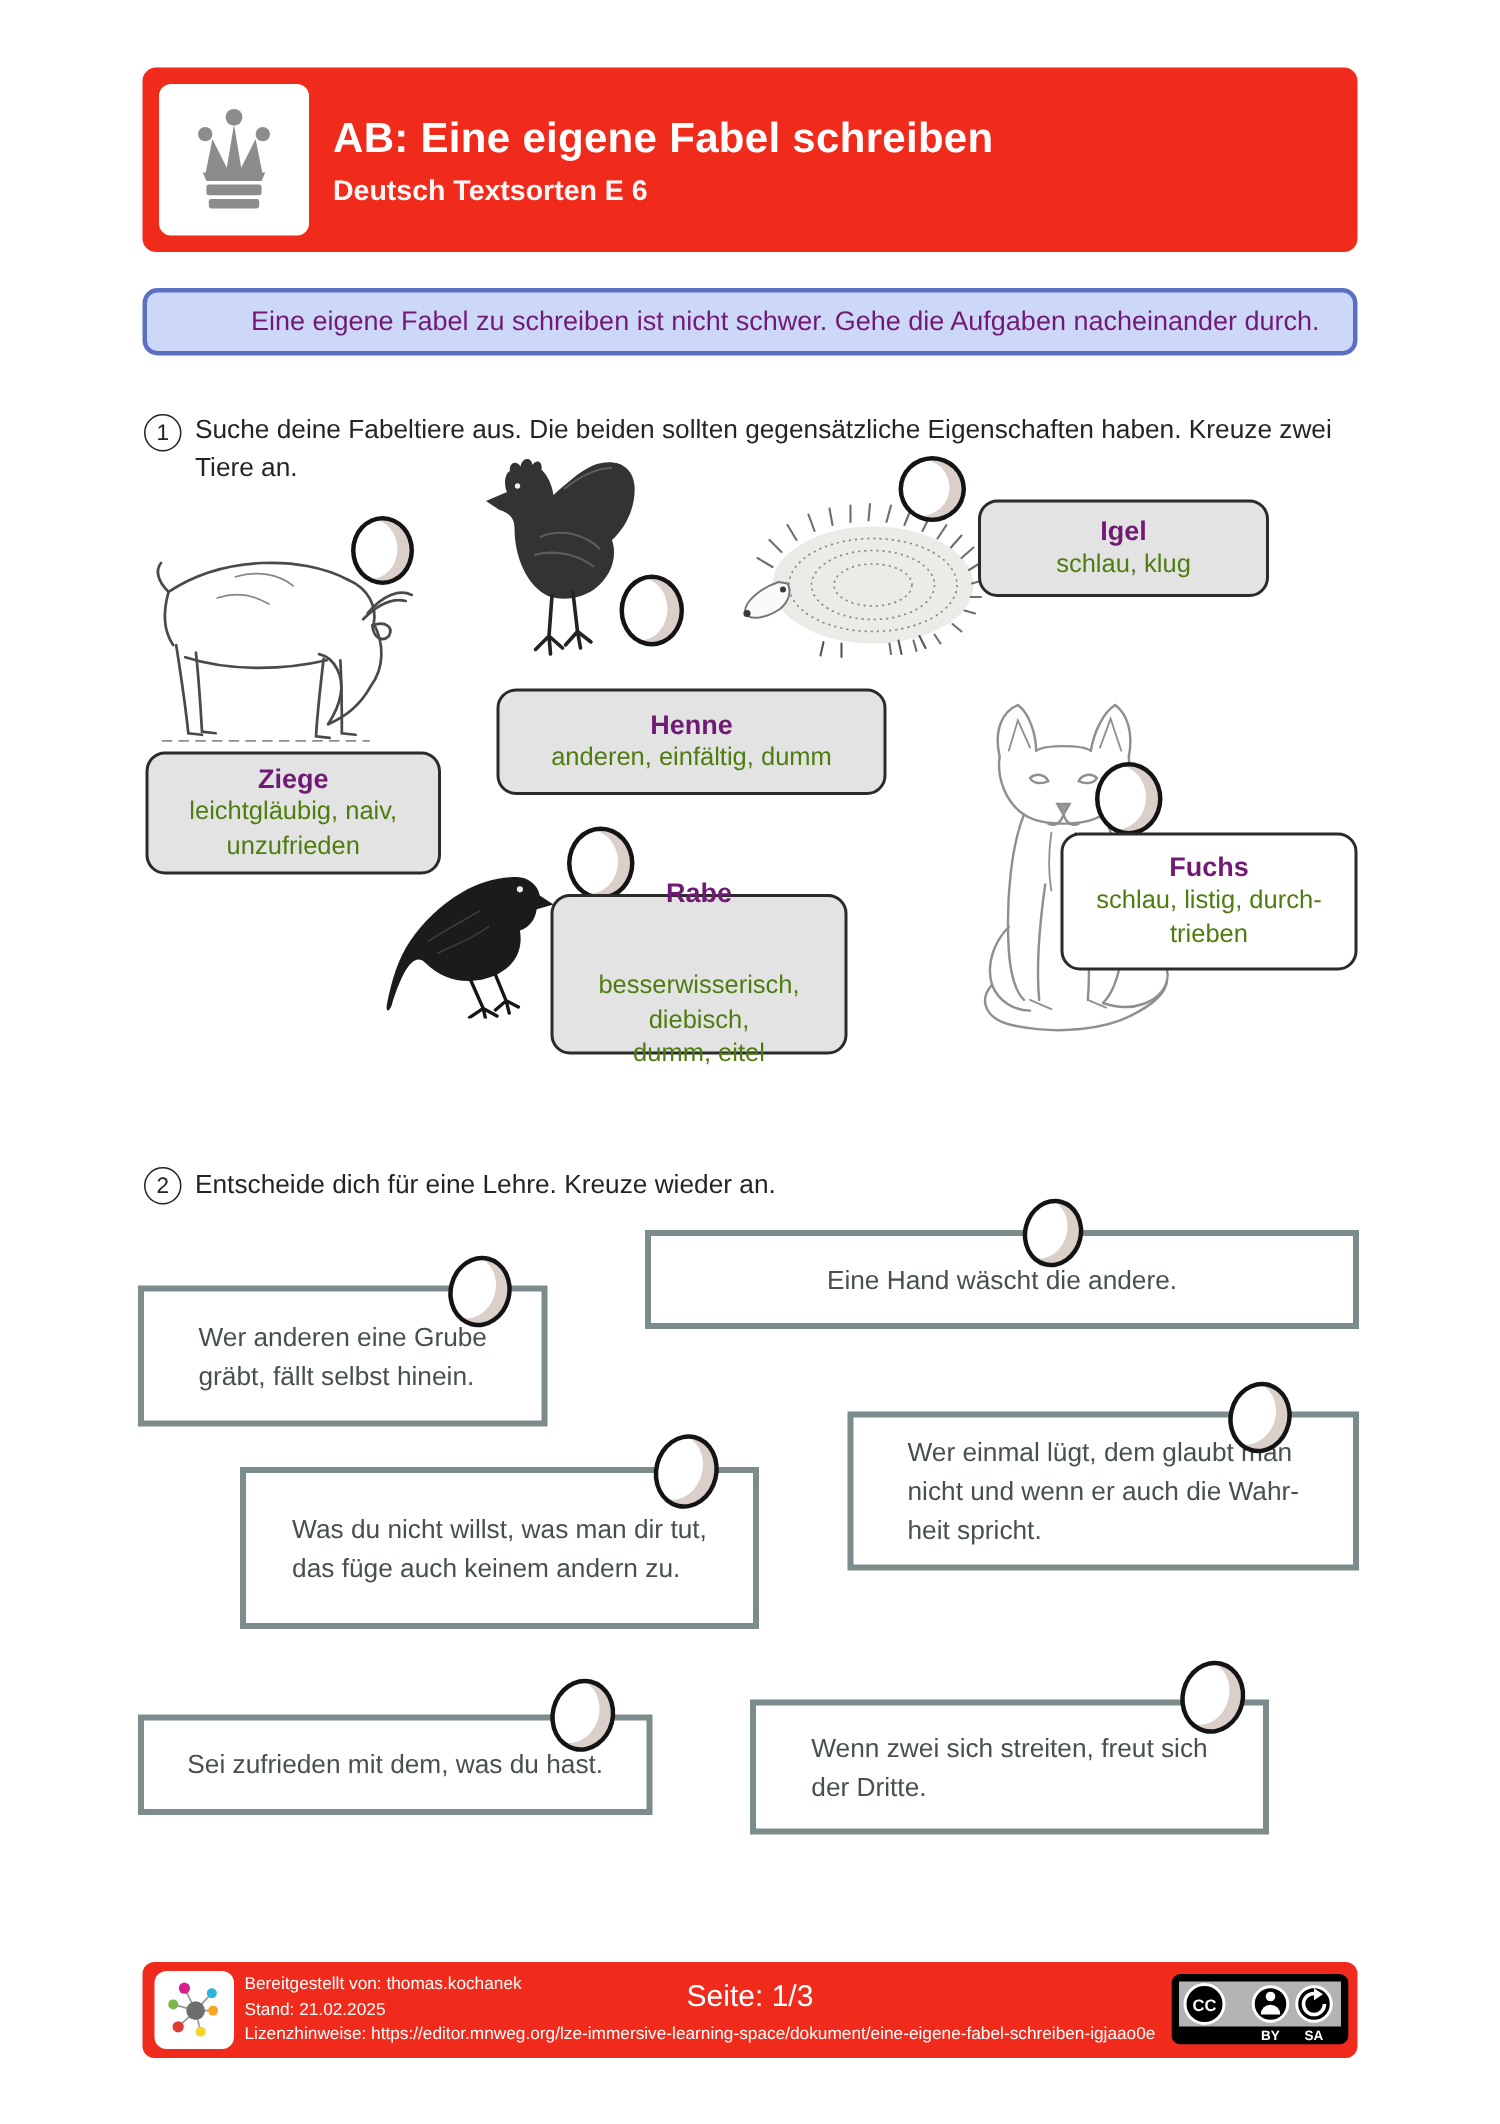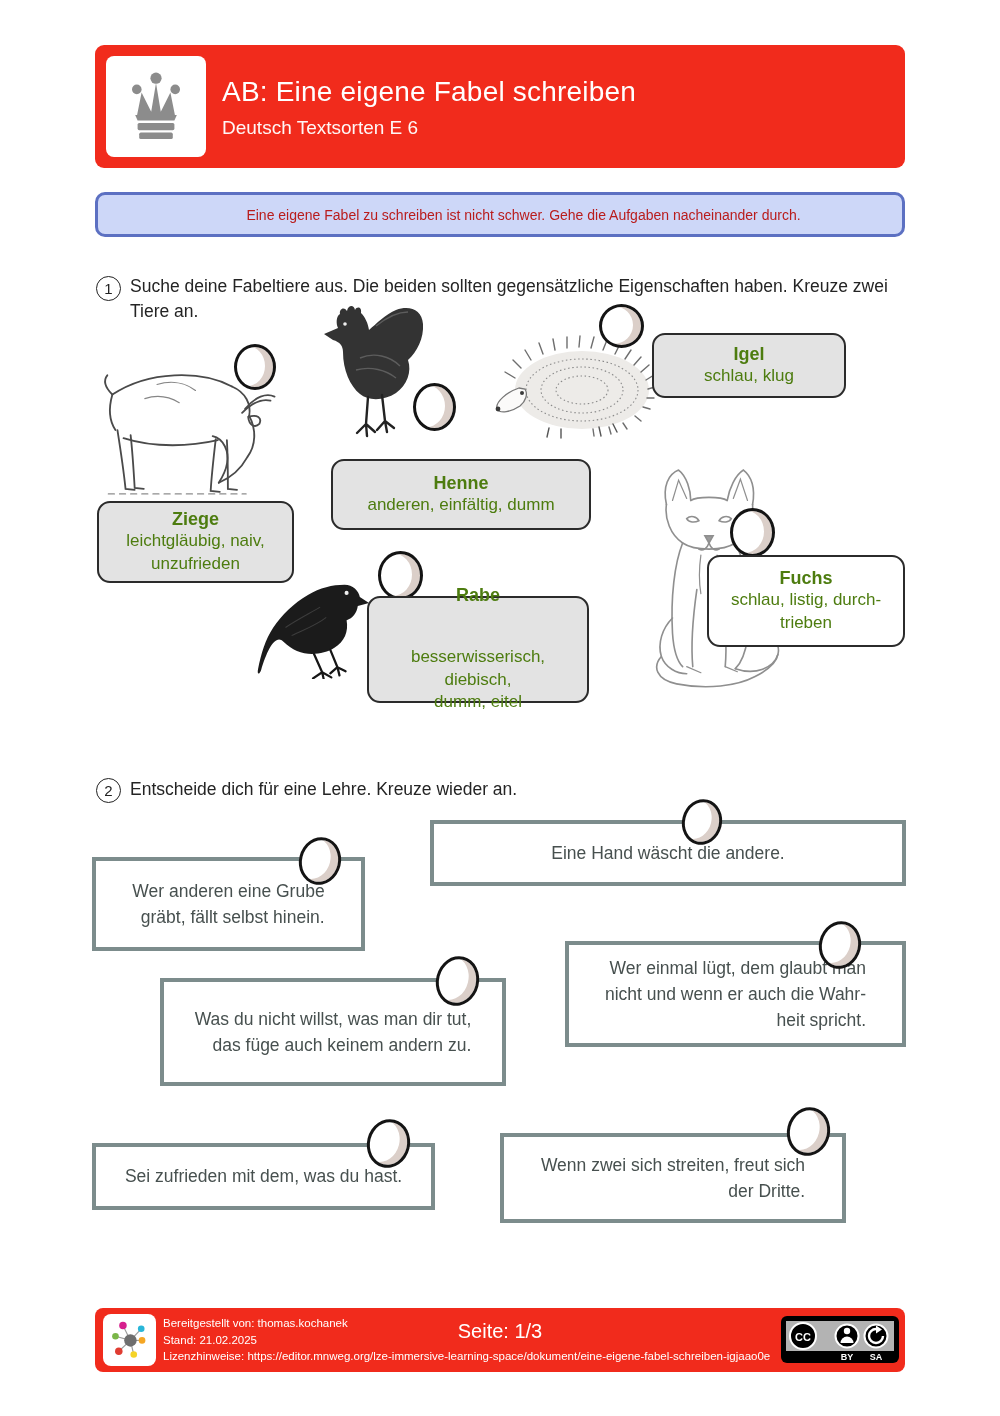--- a/index.html
+++ b/index.html
@@ -1,51 +1,51 @@
 <!DOCTYPE html>
 <html style="--accent-red: #f12b1c; --info-bg: #cdd7f8; --info-border: #5c70c2; --label-box-bg: #e3e3e3; --label-box-border: #2b2b2b; --proverb-border: #7c8c8c; --proverb-text: #47504f; --check-shadow: #dbcfc9;"><head>
 <meta charset="utf-8">
 <style>
   html,body{margin:0;padding:0;background:#fff;}
   .page{position:relative;width:1000px;height:1416px;background:#ffffff;
         font-family:"Liberation Sans",sans-serif;overflow:hidden;}
   .abs{position:absolute;box-sizing:border-box;}
 
   
-  .bar{background:var(--accent-red,#f12b1c);border-radius:9px;}
+  .bar{background:var(--accent-red,#f12b1c);border-radius:9px;font-weight:bold;}
   .logobox{background:#fff;border-radius:8px;display:flex;align-items:center;justify-content:center;}
   .htitle{color:#ffffff;font-size:28px;letter-spacing:.2px;}
   .hsub{color:rgba(255,255,255,.96);font-size:19px;}
 
   
   .infobox{background:var(--info-bg,#cdd7f8);border:3px solid var(--info-border,#5c70c2);
            border-radius:10px;display:flex;align-items:center;justify-content:center;
-           font-size:14px;color:#b91c1c;padding-left:47px;}
+           font-size:18px;color:#701a75;padding-left:47px;}
 
   
   .tasknum{width:25px;height:25px;border:1.6px solid #222;border-radius:50%;
            display:flex;align-items:center;justify-content:center;font-size:15px;color:#222;}
   .tasktext{font-size:17.5px;color:#242424;line-height:1.45;}
 
   
   .labelbox{background:var(--label-box-bg,#e3e3e3);border:2px solid var(--label-box-border,#2b2b2b);
             border-radius:13px;display:flex;flex-direction:column;align-items:center;
             justify-content:center;text-align:center;padding:5px 8px;}
   .labelbox.white{background:#ffffff;}
-  .lbname{font-weight:bold;font-size:18px;color:#4d7c0f;}
+  .lbname{font-weight:bold;font-size:18px;color:#701a75;}
   .lbtraits{font-size:17px;color:#4d7c0f;white-space:pre-line;line-height:1.32;}
 
   
   .chk{border:3px solid #141414;border-radius:50%;background:#fff;
        box-shadow:inset -8px -1px 0 0 var(--check-shadow,#dbcfc9);}
   .tilt{transform:rotate(14deg);}
 
   
   .pbox{background:#fff;border:4px solid var(--proverb-border,#7c8c8c);
-        display:flex;align-items:center;justify-content:center;text-align:right;padding:6px 12px;}
+        display:flex;align-items:center;justify-content:center;text-align:left;padding:6px 12px;}
   .ptext{font-size:17.5px;color:var(--proverb-text,#47504f);white-space:pre-line;line-height:1.5;}
 
   
   .footer{position:absolute;background:var(--accent-red,#f12b1c);border-radius:8px;}
   .flogo{position:absolute;left:8px;top:6px;width:53px;height:52px;background:#fff;border-radius:8px;
          display:flex;align-items:center;justify-content:center;}
   .fmeta{position:absolute;left:68px;top:7px;color:#fff;font-size:11.5px;line-height:1.45;width:700px;}
   .fmeta .lic{white-space:nowrap;overflow:hidden;display:block;width:700px;}
   .fpage{position:absolute;left:0;right:0;top:12px;text-align:center;color:#fff;font-size:20px;}
   .badge{position:absolute;right:6px;top:8px;z-index:5;}
@@ -182,21 +182,21 @@
       <path d="M56,76 L64,94 M64,94 l-9,6 M64,94 l2,9 M64,94 l9,5"></path>
       <path d="M72,72 L79,89 M79,89 l-7,6 M79,89 l2,8 M79,89 l8,4"></path>
     </g>
     <g stroke="#3d3d3d" stroke-width="1" fill="none">
       <path d="M34,58 C46,52 58,48 68,40"></path>
       <path d="M28,50 C40,42 52,36 62,30"></path>
     </g>
     <circle cx="88" cy="16" r="2" fill="#efefef"></circle>
   </svg>
   <div class="abs chk" style="left:378px;top:551px;width:45px;height:49px;"></div>
-  <div class="abs labelbox" style="left:367px;top:596px;width:222px;height:107px;gap:40px;">
+  <div class="abs labelbox" style="left:367px;top:596px;width:198px;height:107px;gap:40px;">
     <div class="lbname">Rabe</div>
     <div class="lbtraits">besserwisserisch,
 diebisch,
 dumm, eitel</div>
   </div>
 
   <div class="abs tasknum" style="left:96px;top:778px;">2</div>
   <div class="abs tasktext" style="left:130px;top:777px;width:778px;">Entscheide dich für eine Lehre. Kreuze wieder an.</div>
 
   <div class="abs pbox" style="left:92px;top:857px;width:273px;height:94px;">

